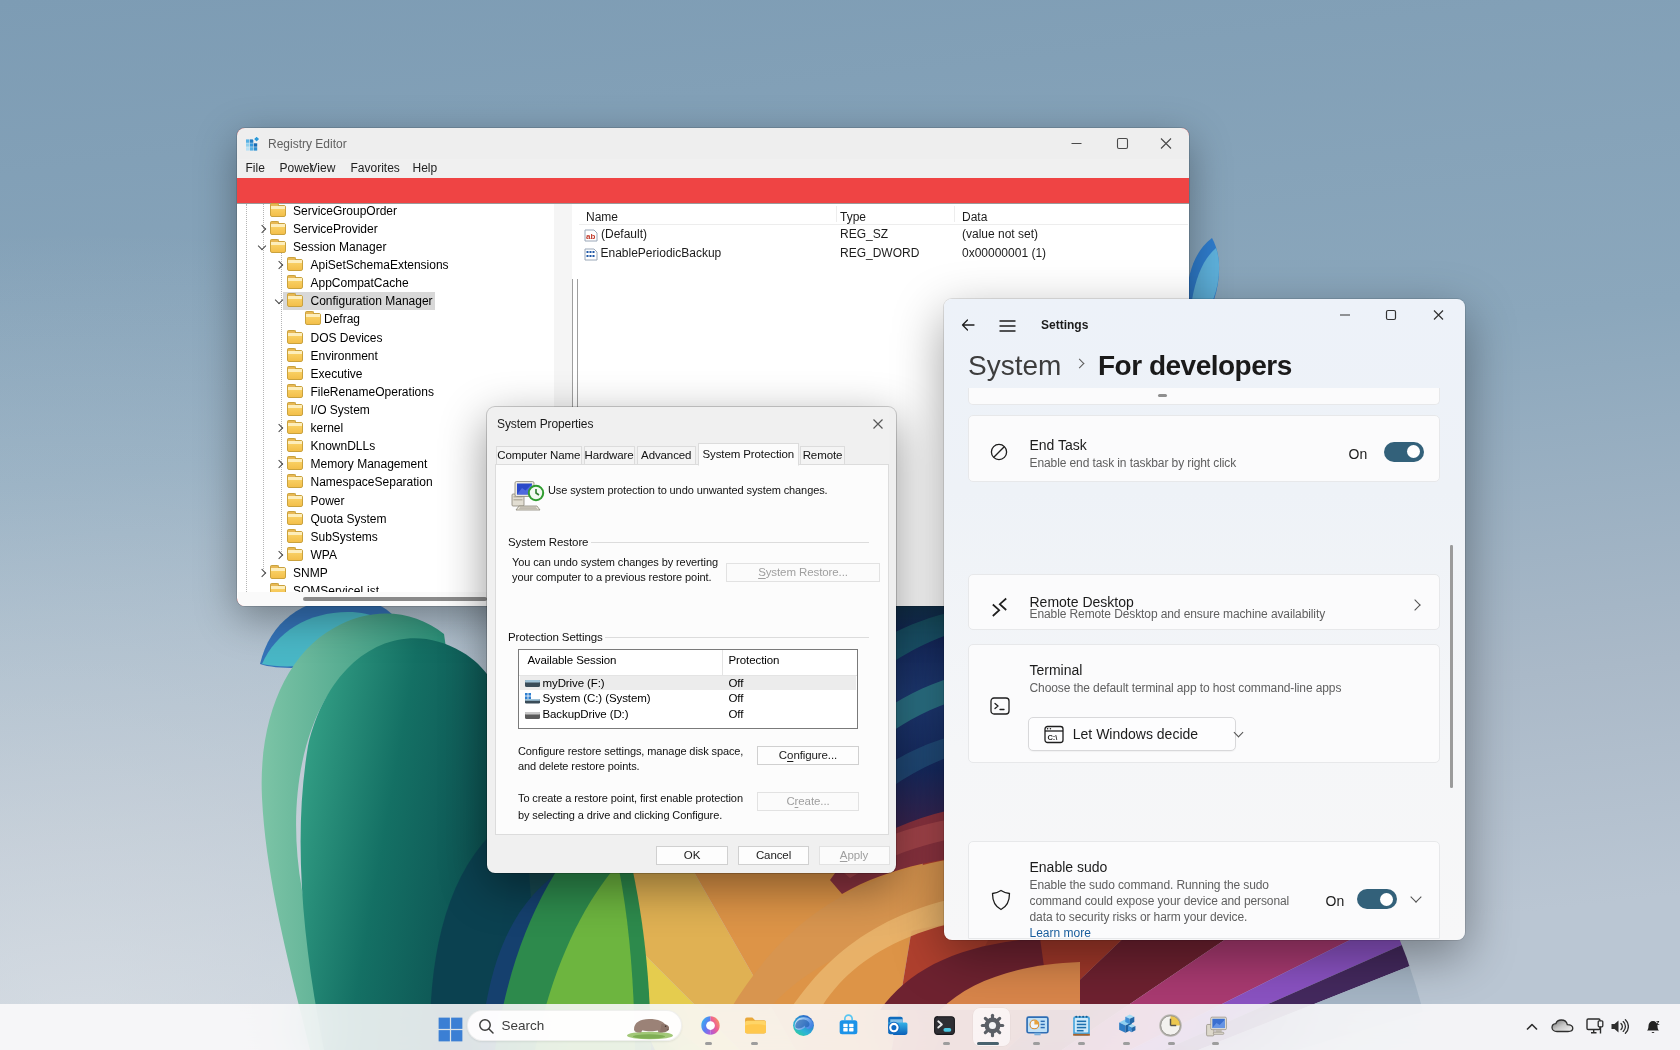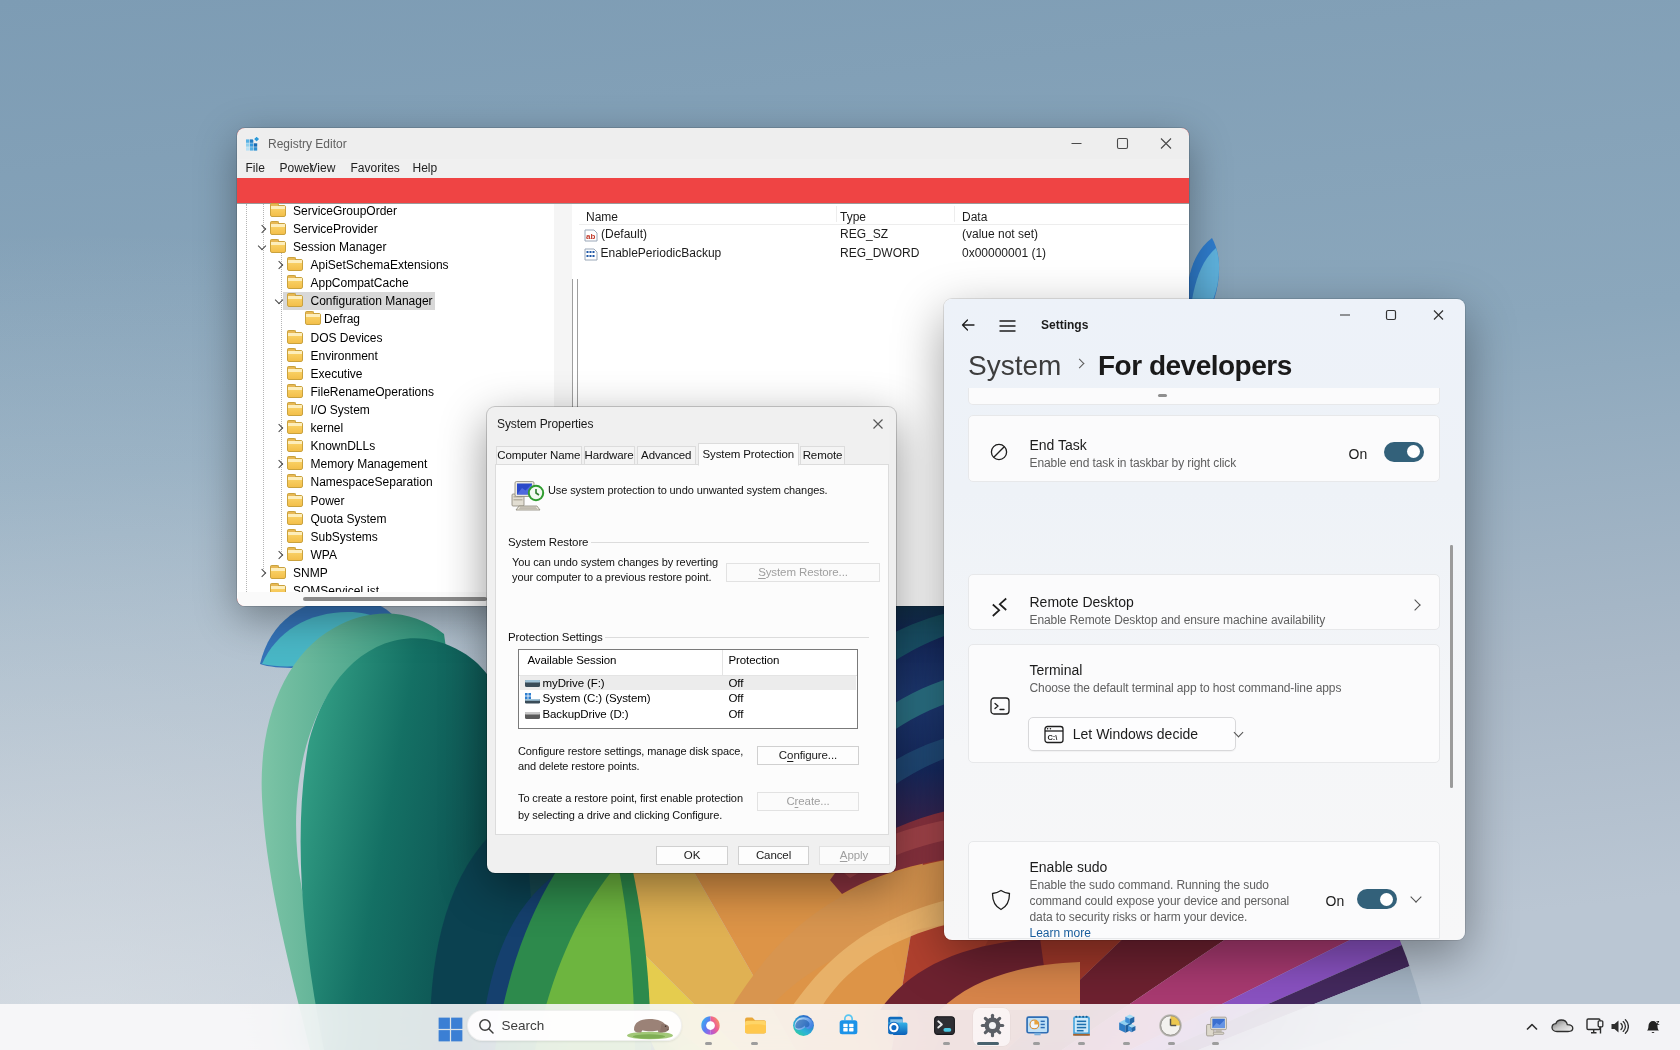--- a/index.html
+++ b/index.html
@@ -435,21 +435,21 @@
   <div class="tgl" style="left:414.5px;top:25.5px"></div>
  </div>
 
 
  <div class="card" style="top:274.5px;height:56px">
   <svg class="abs" style="left:23px;top:22px" width="15" height="21" viewBox="0 0 15 21">
         <path d="M0.8 7.5 L7.2 13.2 L0.8 19" fill="none" stroke="#1e1e1e" stroke-width="1.7"></path>
         <path d="M14.2 1.5 L7.8 7.2 L14.2 13" fill="none" stroke="#1e1e1e" stroke-width="1.7"></path>
       </svg>
   <div class="ti" style="top:19px">Remote Desktop</div>
-  <div class="su" style="top:38px">Enable Remote Desktop and ensure machine availability</div>
+  <div class="su" style="top:32px">Enable Remote Desktop and ensure machine availability</div>
   <span class="rchev" style="left:442px;top:26px"></span>
  </div>
 
  <div class="card" style="top:345px;height:119px">
   <div class="ti" style="top:17px">Terminal</div>
   <div class="su" style="top:36px">Choose the default terminal app to host command-line apps</div>
   <svg class="abs" style="left:20.5px;top:51px" width="20" height="20" viewBox="0 0 20 20">
         <rect x="1" y="2" width="18" height="16" rx="3" fill="none" stroke="#1e1e1e" stroke-width="1.3"></rect>
         <path d="M5 7.5 L8 10 L5 12.5" fill="none" stroke="#1e1e1e" stroke-width="1.3" stroke-linecap="round" stroke-linejoin="round"></path>
         <line x1="10" y1="13.5" x2="14" y2="13.5" stroke="#1e1e1e" stroke-width="1.3" stroke-linecap="round"></line>

